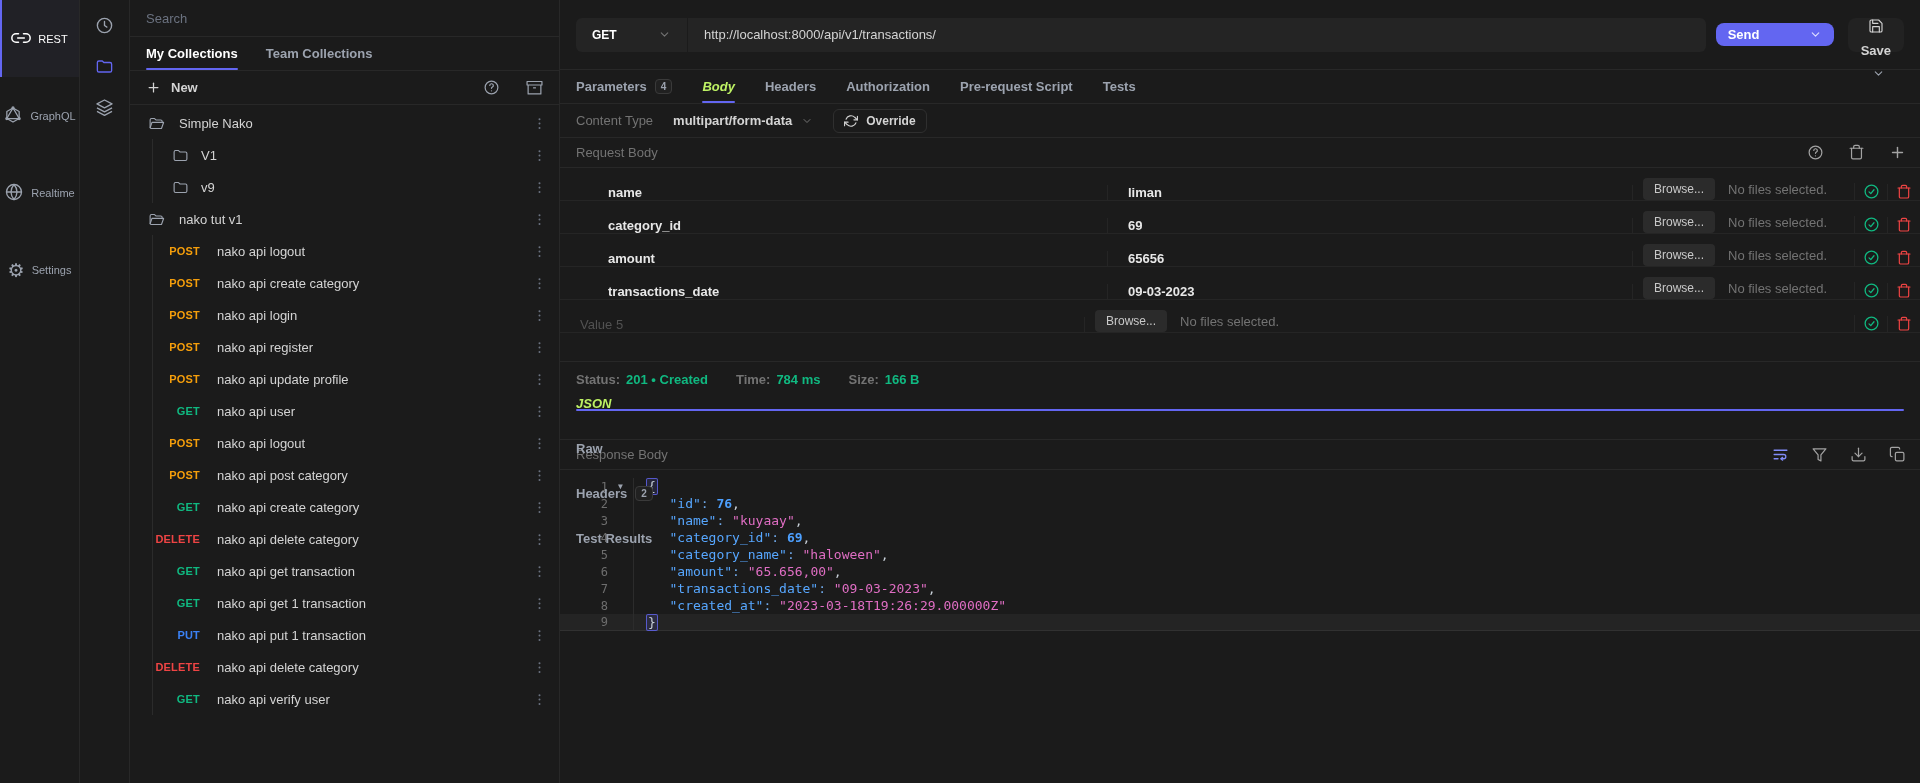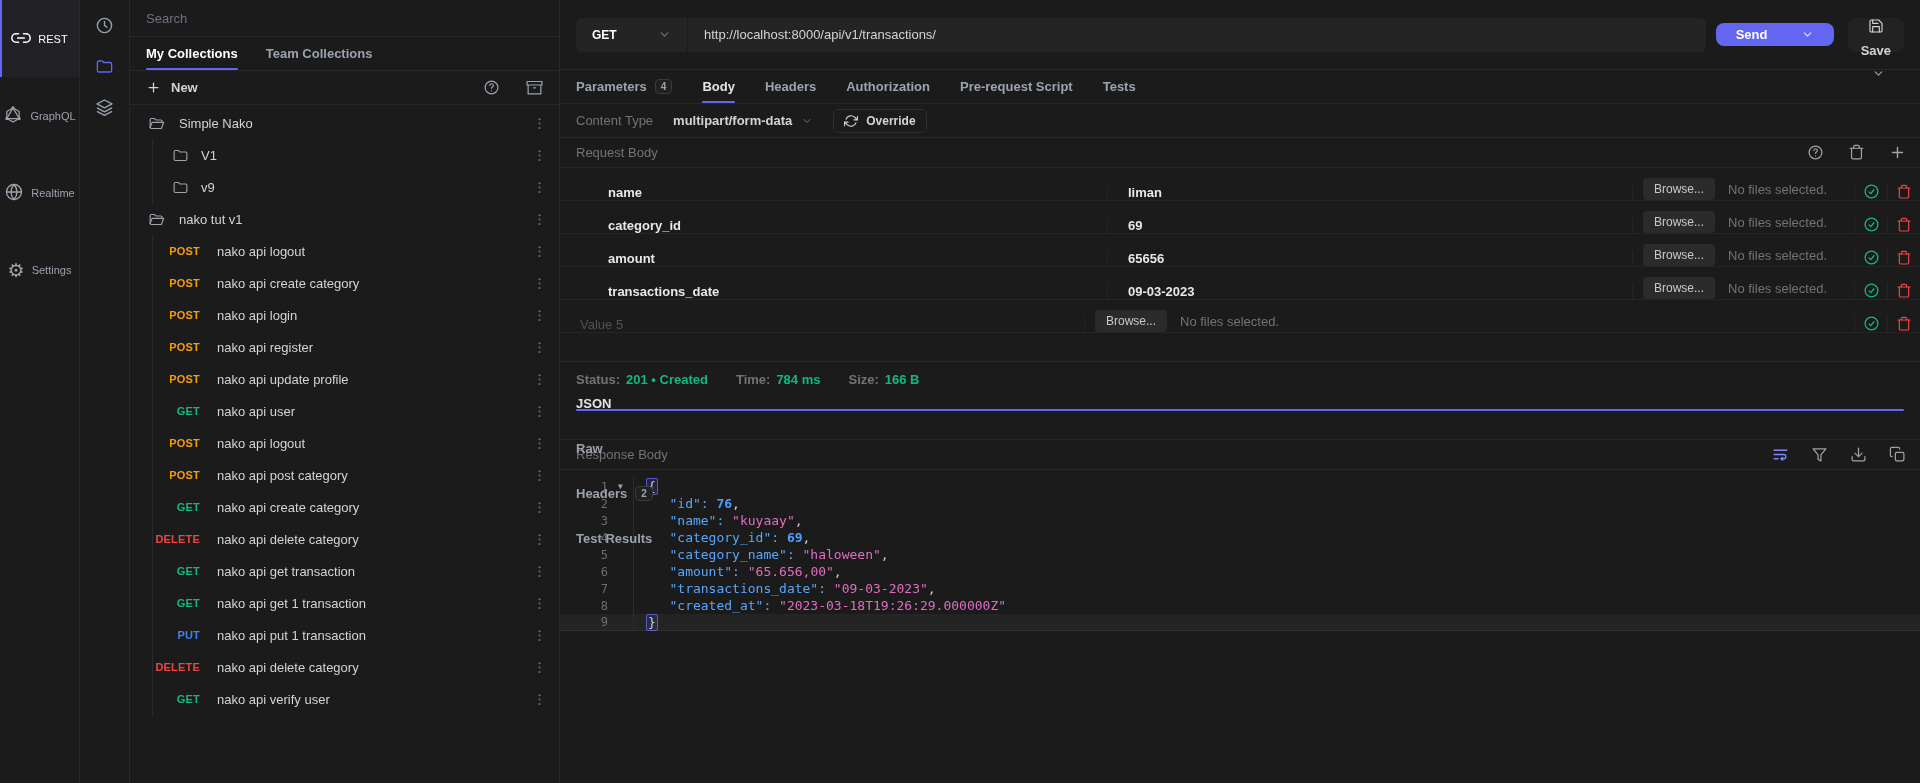--- a/index.html
+++ b/index.html
@@ -63,31 +63,31 @@
   .main { flex:1; display:flex; flex-direction:column; }
   .topbar { height:70px; display:flex; align-items:center; gap:10px; padding:0 16px; border-bottom:1px solid #282828; }
   .url-group { flex:1; display:flex; height:34px; border-radius:6px; overflow:hidden; }
   .method-box { width:112px; flex:0 0 112px; background:#242424; display:flex; align-items:center;
     justify-content:space-between; padding:0 16px; font-weight:700; font-size:12px; color:#fff;
     border-right:1px solid #1b1b1b; cursor:pointer; }
   .method-box .chev, .chev { color:#737373; display:flex; }
   .chev svg { stroke:currentColor; }
   .url-box { flex:1; background:#242424; display:flex; align-items:center; padding:0 16px; color:#d4d4d4; }
   .send-btn { height:23px; width:118px; flex:0 0 118px; background:#6366f1; border-radius:8px;
-    display:flex; align-items:center; justify-content:space-between; padding:0 20px;
+    display:flex; align-items:center; justify-content:space-between; padding:0 12px;
     color:#fff; font-weight:700; cursor:pointer; }
   .send-btn .chev { color:#dcdcff; }
   .save-btn { height:34px; background:#222222; border-radius:8px; display:flex; align-items:center;
     gap:9px; padding:0 13px; color:#d4d4d4; font-weight:600; cursor:pointer; margin-left:4px;flex-direction:column; }
   .save-btn svg { stroke:currentColor; }
   .save-btn .chev { margin-left:6px; color:#9ca3af; }
 
   .req-tabs { height:34px; display:flex; gap:30px; padding:0 16px; border-bottom:1px solid #282828; }
   .tab { display:flex; align-items:center; gap:8px; font-weight:600; color:#9ca3af; position:relative; cursor:pointer; }
-  .tab.active { color:#e5e5e5; }
+  .tab.active { color:#bef264;font-style:italic; }
   .tab.active::after { content:""; position:absolute; left:0; right:0; bottom:0; height:2px; background:#6366f1; border-radius:1px; }
   .badge { font-size:10px; color:#9ca3af; border:1px solid #3a3a3a; background:#212121; border-radius:4px; padding:1px 5px; }
 
   .ct-row { height:34px; display:flex; align-items:center; gap:20px; padding:0 16px; border-bottom:1px solid #282828; }
   .muted-label { color:#737373; }
   .ct-value { display:flex; align-items:center; gap:9px; color:#d4d4d4; font-weight:600; cursor:pointer; }
   .override-btn { display:flex; align-items:center; gap:8px; border:1px solid #2f2f2f; border-radius:6px;
     padding:4px 10px; font-size:12px; font-weight:600; color:#d4d4d4; cursor:pointer; }
   .override-btn svg { stroke:currentColor; }
 

